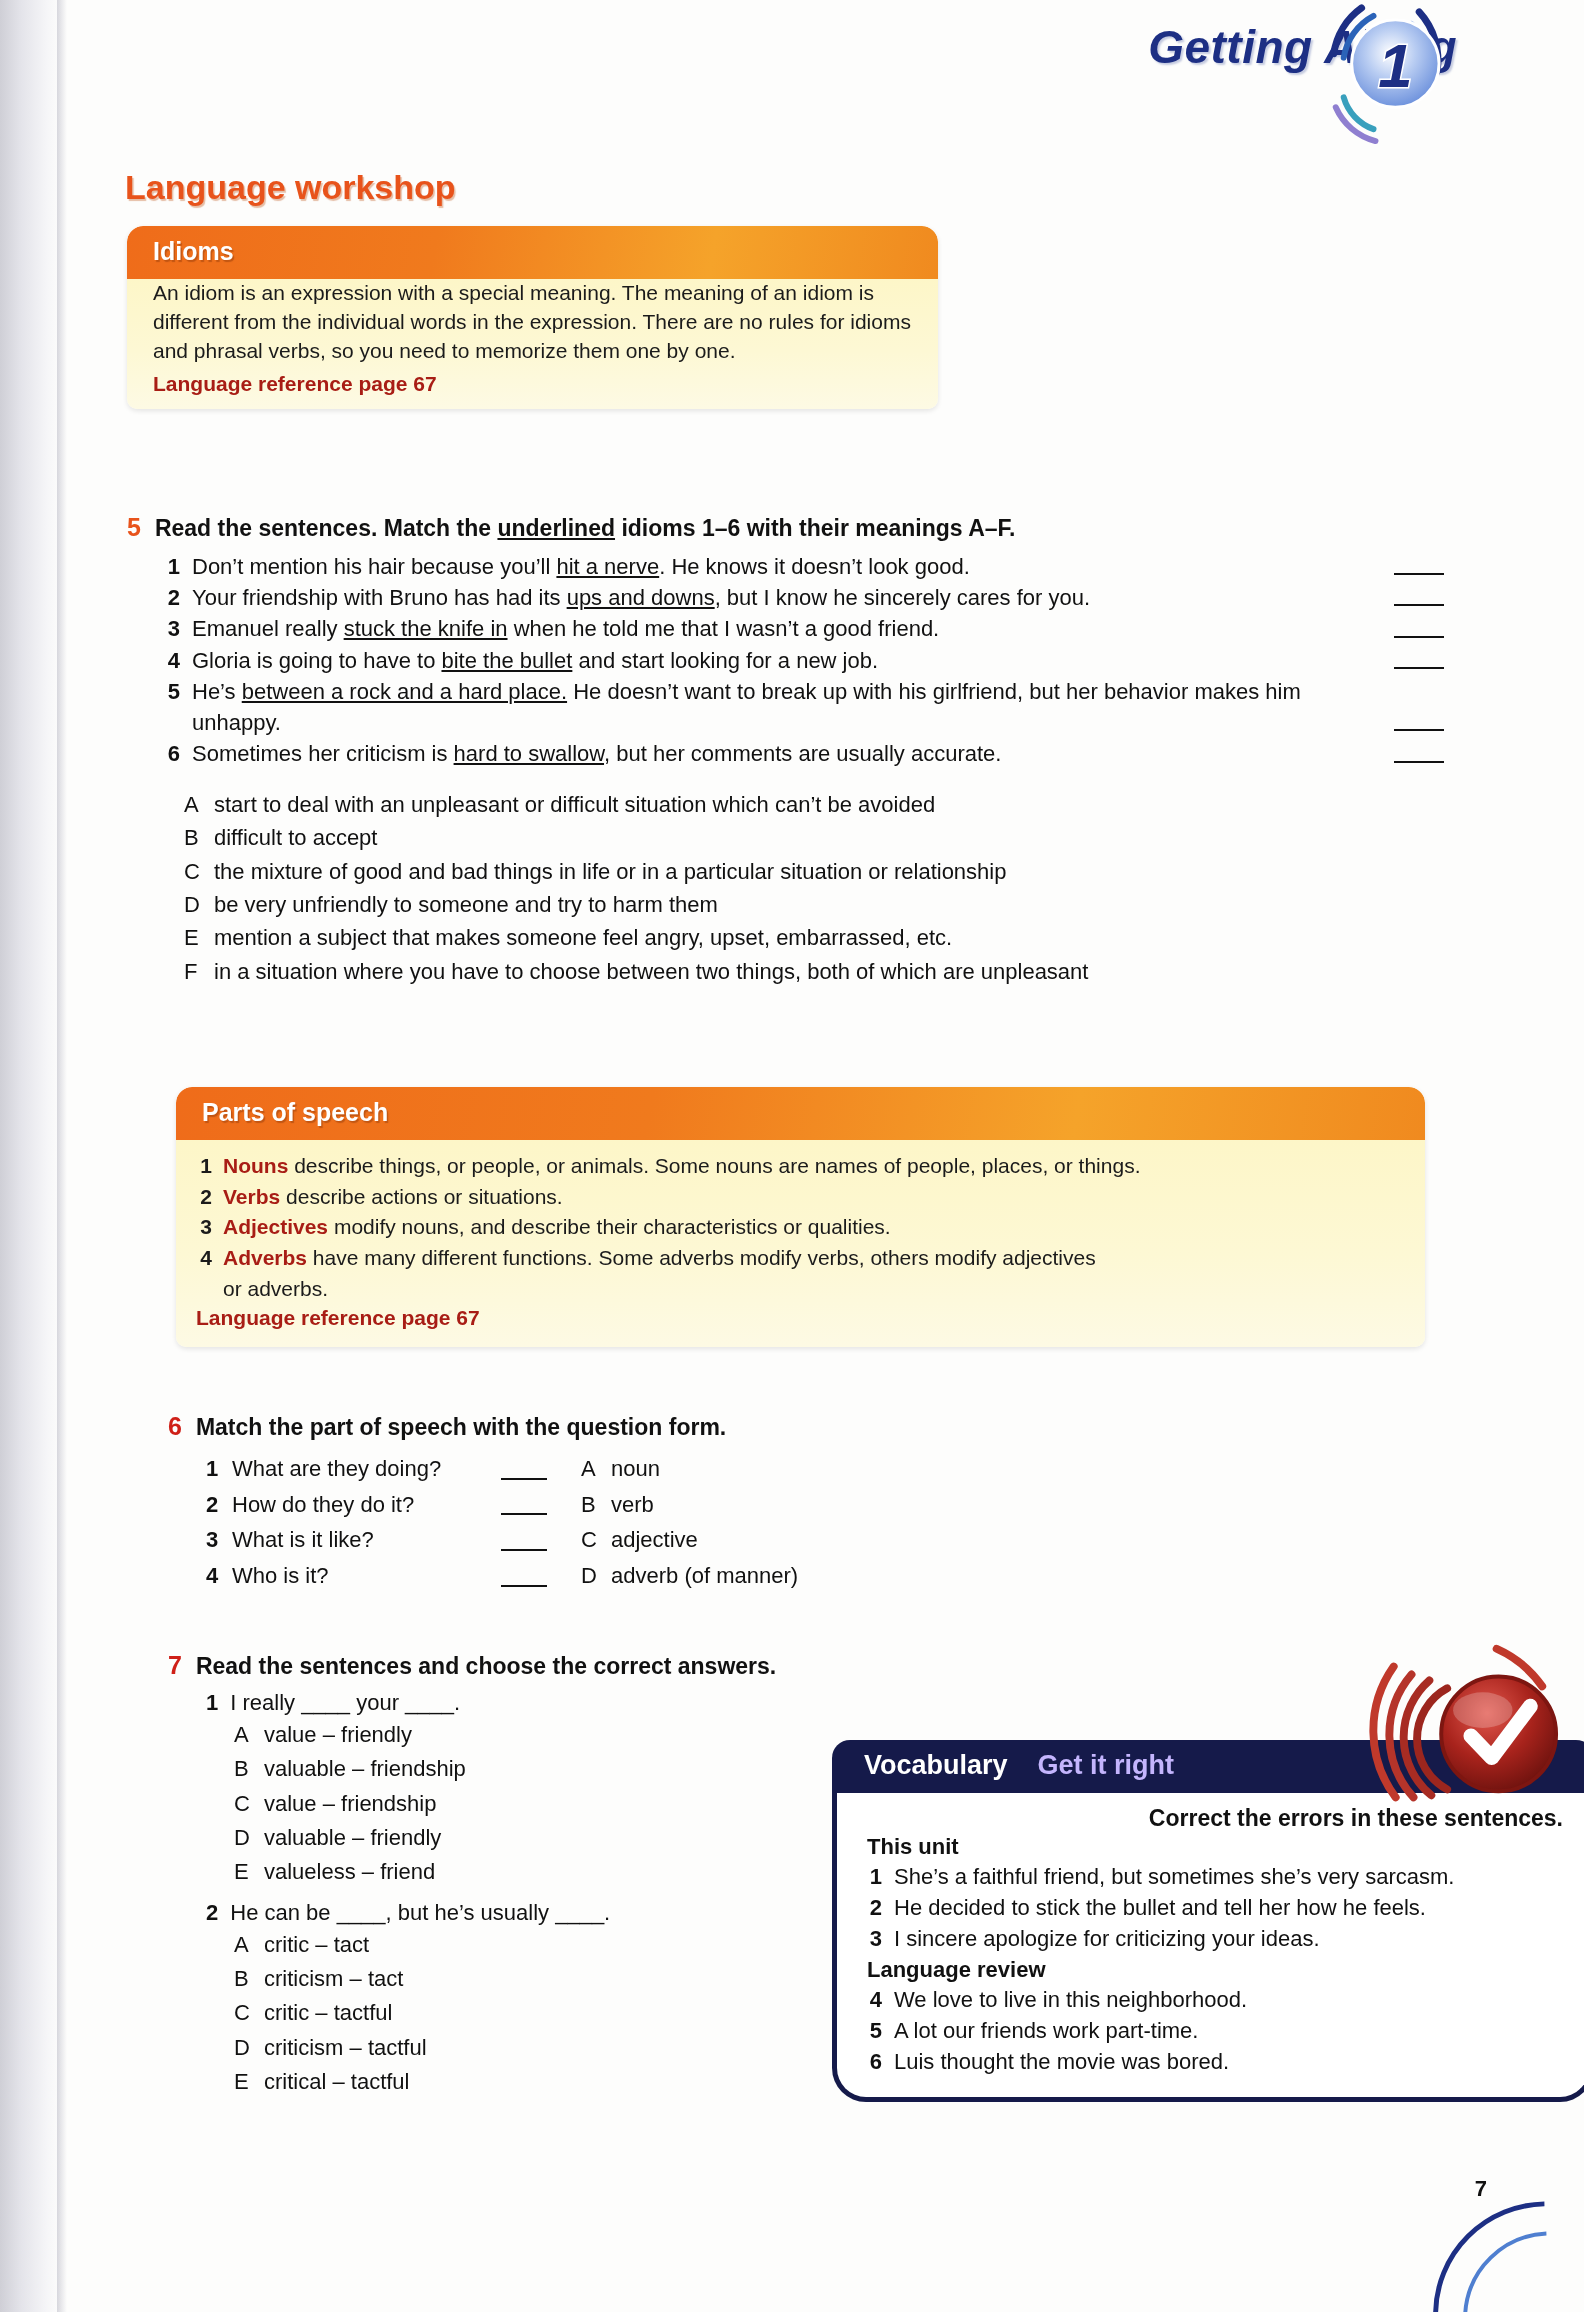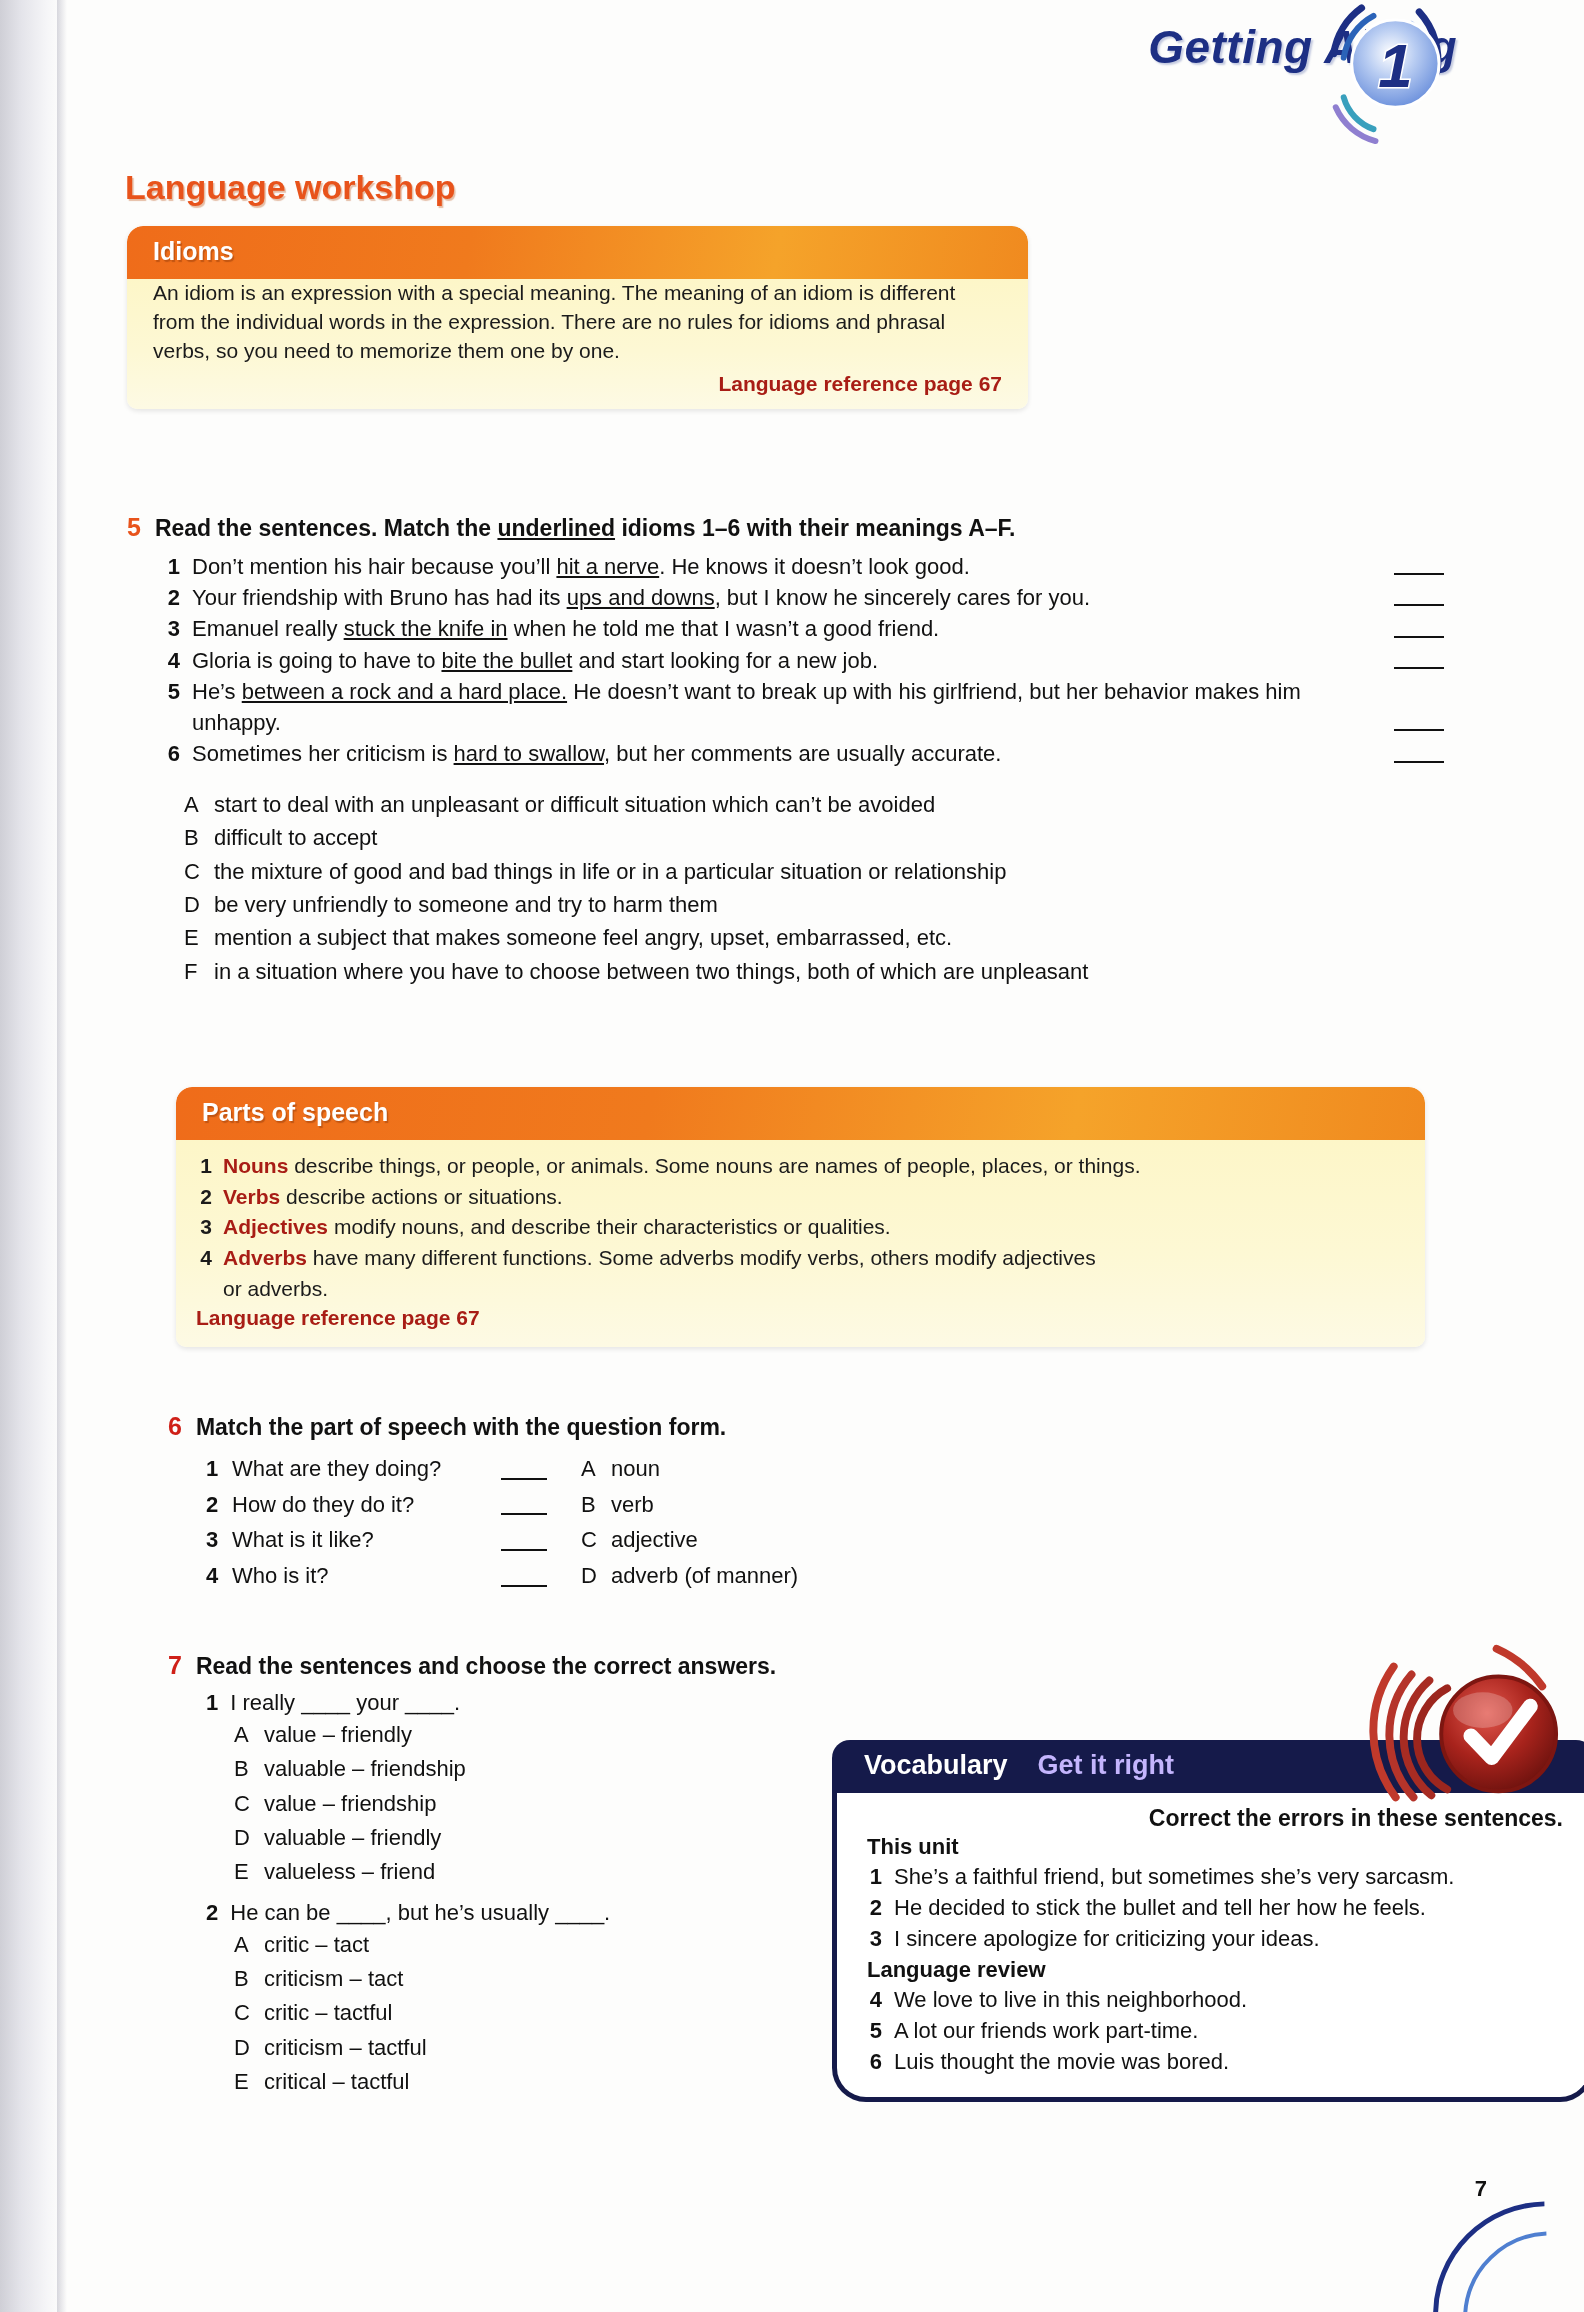--- a/index.html
+++ b/index.html
@@ -91,25 +91,24 @@
     background: linear-gradient(to bottom, #fdf6c8 0%, #fdf8d4 55%, #fdfae4 100%);
     padding: 0 26px 16px 26px;
     font-size: 21px;
     line-height: 1.38;
     color: #1b1b1b;
   }
   .lang-ref {
     color: #a81d15;
     font-weight: bold;
     font-size: 21px;
-    text-align: right;
     margin-top: 4px;
   }
 
-  #idioms-box { left: 127px; top: 226px; width: 901px; }
+  #idioms-box { left: 127px; top: 226px; width: 811px; }
   #idioms-box .info-body { padding-bottom: 10px; }
 
   #pos-box { left: 176px; top: 1087px; width: 1249px; }
   #pos-box .info-body { padding: 12px 26px 14px 20px; }
 
   .pos-row {
     display: flex;
     align-items: baseline;
     gap: 11px;
     margin-bottom: 3px;

